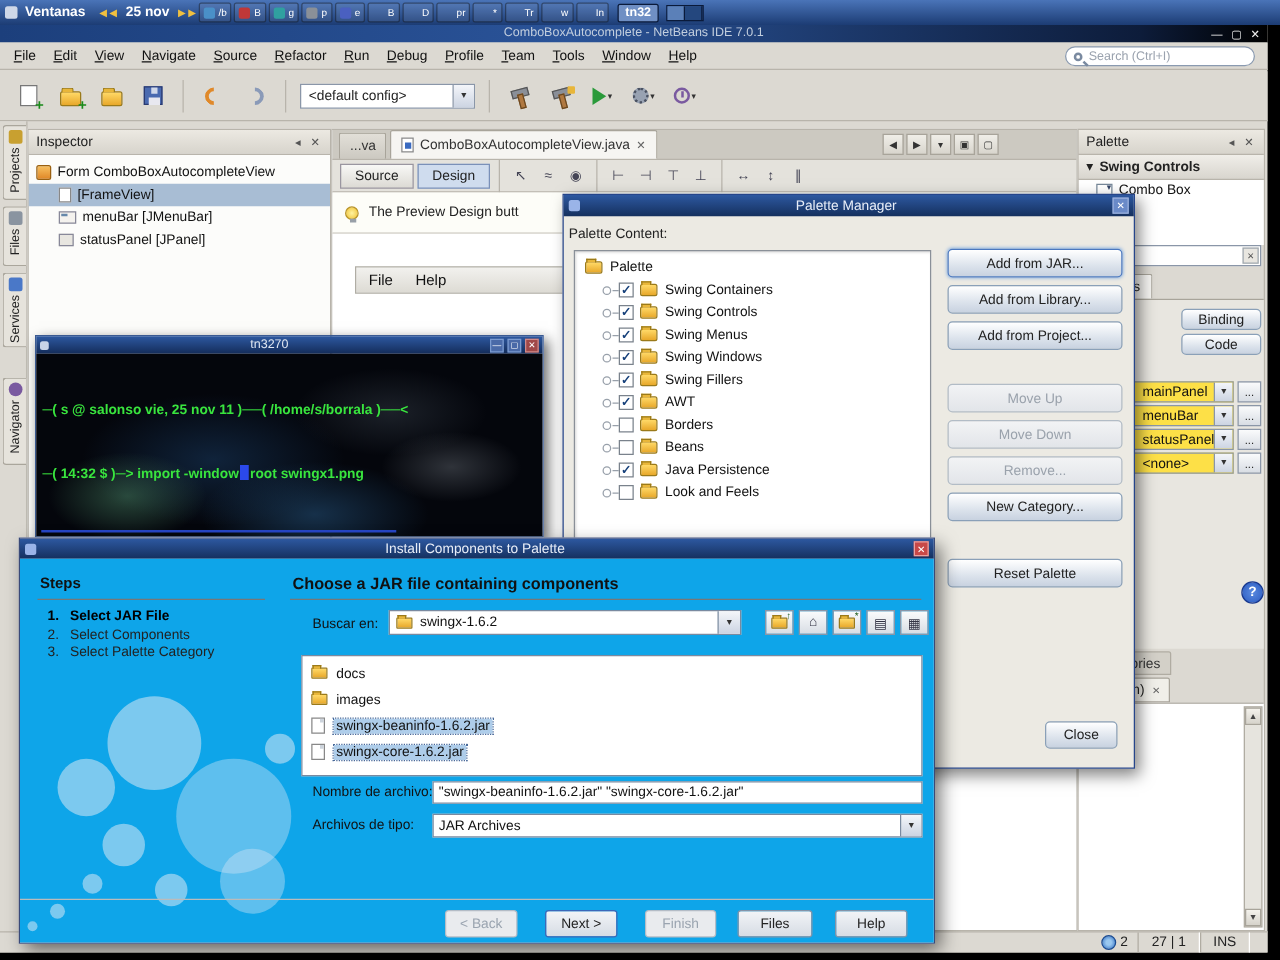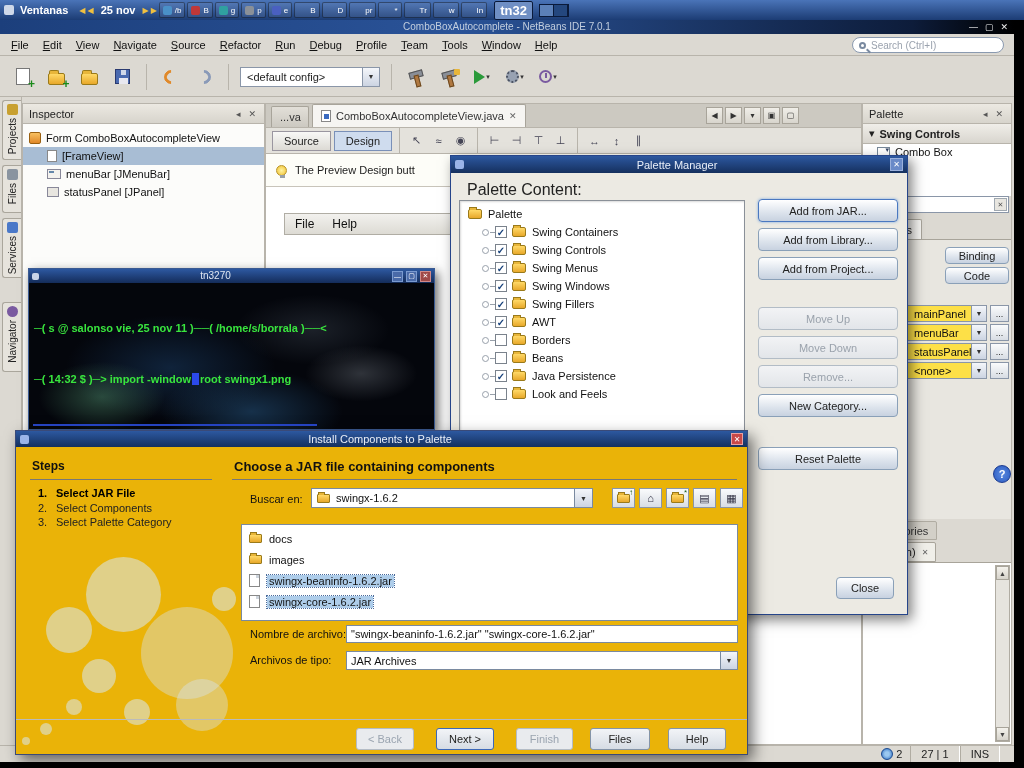--- a/index.html
+++ b/index.html
@@ -13,21 +13,21 @@
   .tb-arrow{color:#f0c040;font-size:8px;padding:0 1px}
   .tb-date{color:#fff;font-weight:bold;font-size:11px;padding:0 6px}
   .tb-win{height:16px;display:flex;align-items:center;gap:3px;background:rgba(255,255,255,.08);border:1px solid rgba(0,0,0,.4);border-radius:2px;padding:0 3px;margin:0 1px;color:#fff;font-size:8px;overflow:hidden;max-width:46px;white-space:nowrap}
   .tb-win .wi{width:9px;height:9px;border-radius:2px;flex:none}
   .tb-win:nth-of-type(1) .wi{background:#b05030}.tb-win:nth-of-type(2) .wi{background:#3a6ac0}
   .tb-win:nth-of-type(3) .wi{background:#3a9a50}.tb-win:nth-of-type(4) .wi{background:#4a78c8}
   .tb-win:nth-of-type(5) .wi{background:#9a50b0}.tb-win:nth-of-type(6) .wi{background:#3a6ac0}
   .tb-win:nth-of-type(7) .wi{background:#e09030}.tb-win:nth-of-type(8) .wi{background:#4a90c8}
   .tb-win:nth-of-type(9) .wi{background:#c03838}.tb-win:nth-of-type(10) .wi{background:#30a0a0}
   .tb-win:nth-of-type(11) .wi{background:#8a9098}.tb-win:nth-of-type(12) .wi{background:#4a60c0}
-  .tb-active{background:#6f8fc4;border:1px solid #0a1a3a;color:#fff;font-size:13px;font-weight:bold;padding:1px 5px;border-radius:2px;margin-left:6px}
+  .tb-active{background:#6f8fc4;border:1px solid #0a1a3a;color:#fff;font-size:10px;font-weight:bold;padding:1px 5px;border-radius:2px;margin-left:6px}
   .tb-pager{width:30px;height:13px;margin-left:6px;border:1px solid #0a1a3a;display:flex}
   .tb-pager .cell{flex:1;background:#24477e;border-right:1px solid #0a1a3a}
   .tb-pager .cell.active{background:#5b80b8}
 
   
   #nb{position:absolute;left:0;top:20px;width:1014px;height:742px;background:#dcd9d2;z-index:1}
   #nb-title{position:absolute;left:0;top:0;width:100%;height:14px;background:linear-gradient(90deg,#1c3f7c 0%,#2a5398 45%,#0d1c3a 90%,#000 100%);color:#c2cede;font-size:10px;text-align:center;line-height:14px}
   .win-ctrls{position:absolute;right:6px;top:0;color:#efefef;font-size:9px;display:flex;gap:7px;line-height:14px}
 
   #menubar{position:absolute;left:0;top:14px;width:100%;height:22px;background:#dcd9d2;border-bottom:1px solid #b8b4ab;display:flex;align-items:center;padding-left:4px}
@@ -154,35 +154,35 @@
   .dlg-ico{width:9px;height:9px;background:#9ab4e8;border-radius:2px;flex:none}
   .dlg-name{flex:1;text-align:center;color:#e8eef8;font-size:11px}
   .dlg-close{width:13px;height:13px;background:#6a8ac8;border:1px solid #9ab0dc;color:#fff;font-size:8px;display:flex;align-items:center;justify-content:center}
   .nbtn{background:linear-gradient(#ffffff,#dce3ec 60%,#c8d2e0);border:1px solid #8aa0b8;border-radius:4px;font-size:11px;color:#222;display:flex;align-items:center;justify-content:center;position:absolute}
   .nbtn.disabled{color:#9aa2ac;background:linear-gradient(#f2f3f5,#e2e5e9);border-color:#b2bcc6}
   .nbtn.focus{border-color:#4a78c0;box-shadow:0 0 3px #7aa8e0}
 
   
   #pm{position:absolute;left:450px;top:155px;width:458px;height:460px;border:1px solid #26458a;box-shadow:4px 5px 12px rgba(0,0,0,.5);z-index:20;background:#eceae3}
   .pm-body{position:absolute;left:0;top:17px;right:0;bottom:0}
-  .pm-label{position:absolute;left:16px;top:8px;font-size:16px;color:#222}
+  .pm-label{position:absolute;left:4px;top:8px;font-size:11px;color:#222}
   .pm-tree{position:absolute;left:8px;top:27px;width:286px;height:405px;background:#fff;border:1px solid #8a9098;box-shadow:inset 1px 1px 2px rgba(0,0,0,.15);padding-top:4px;overflow:hidden}
   .pm-row{height:18px;display:flex;align-items:center;font-size:11px;color:#111;padding-left:22px}
   .pm-row.rootrow{padding-left:8px}
   .hdl{width:7px;height:7px;border:1px solid #98a0aa;border-radius:50%;background:#fff;position:relative;margin-right:6px;flex:none}
   .hdl::after{content:"";position:absolute;left:7px;top:2px;width:5px;height:1px;background:#98a0aa}
   .cb{width:12px;height:12px;border:1px solid #7a828c;background:#fff;font-size:10px;line-height:11px;text-align:center;color:#16407a;font-weight:bold;margin-right:5px;flex:none}
   .fld{width:14px;height:10px;background:linear-gradient(#ffd967,#e8a82a);border:1px solid #9a7a1a;border-radius:2px;position:relative;margin-right:6px;flex:none}
   .fld::before{content:"";position:absolute;top:-3px;left:0;width:6px;height:2px;background:#e8b63a;border:1px solid #9a7a1a;border-bottom:none}
 
   
   #inst{position:absolute;left:15px;top:430px;width:733px;height:325px;border:1px solid #3a4a78;box-shadow:5px 6px 14px rgba(0,0,0,.55);z-index:30;background:#fff}
   .inst-title{height:16px;background:linear-gradient(#2d58a0,#15305e);display:flex;align-items:center;padding:0 4px;gap:4px}
   .inst-close{width:12px;height:12px;background:#c84848;border:1px solid #e8a0a0;color:#fff;font-size:8px;display:flex;align-items:center;justify-content:center}
-  .inst-body{position:absolute;left:0;top:16px;right:0;bottom:0;background:#eab308;overflow:hidden}
+  .inst-body{position:absolute;left:0;top:16px;right:0;bottom:0;background:#0ea5e9;overflow:hidden}
   .wm{position:absolute;border-radius:50%;background:#d7e7f4;opacity:.55}
   .steps-title{position:absolute;left:16px;top:12px;font-size:12px;font-weight:bold;color:#111}
   .steps-hr{position:absolute;left:14px;top:32px;width:182px;height:1px;background:#777}
   .step-row{position:absolute;left:22px;display:flex;font-size:11px;color:#222;gap:4px}
   .step-row .snum{width:14px}
   .step-row.current{font-weight:bold;color:#000}
   .content-hr{position:absolute;left:216px;top:32px;width:505px;height:1px;background:#777}
   .inst-heading{position:absolute;left:218px;top:12px;font-size:13px;font-weight:bold;color:#111}
   .flabel{position:absolute;font-size:11px;color:#111}
   .lookin-combo{position:absolute;left:295px;top:41px;width:282px;height:20px;background:#fff;border:1px solid #7a8aa0;display:flex;align-items:center;gap:6px;padding-left:5px;font-size:11px;color:#111}

